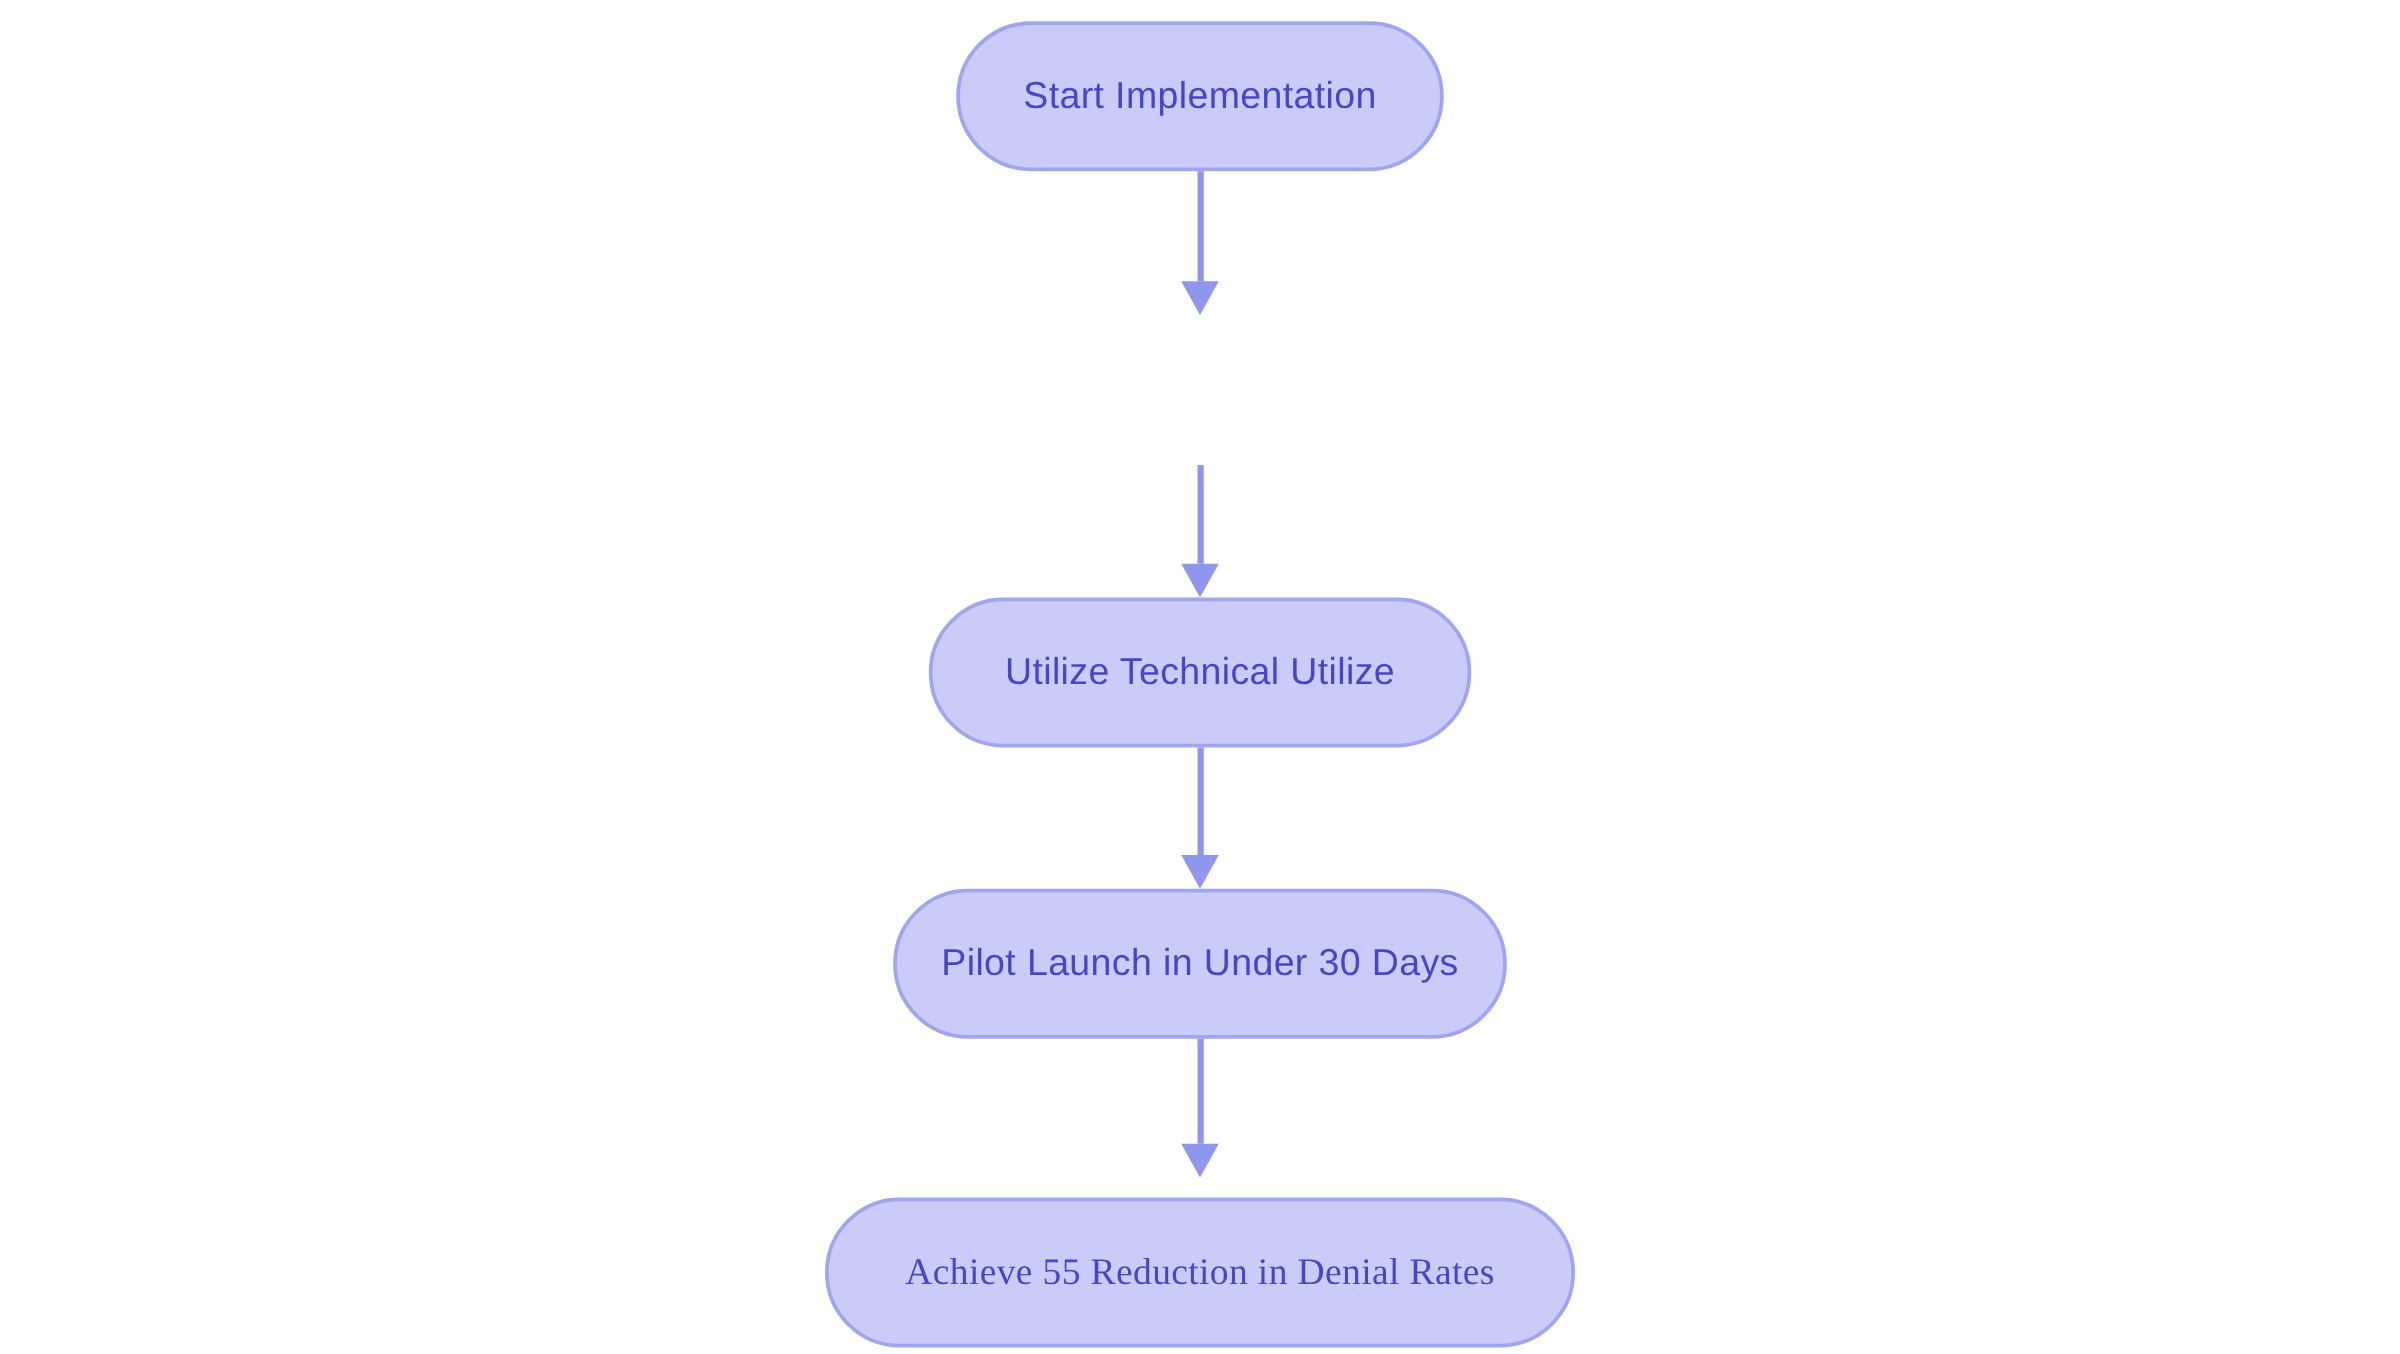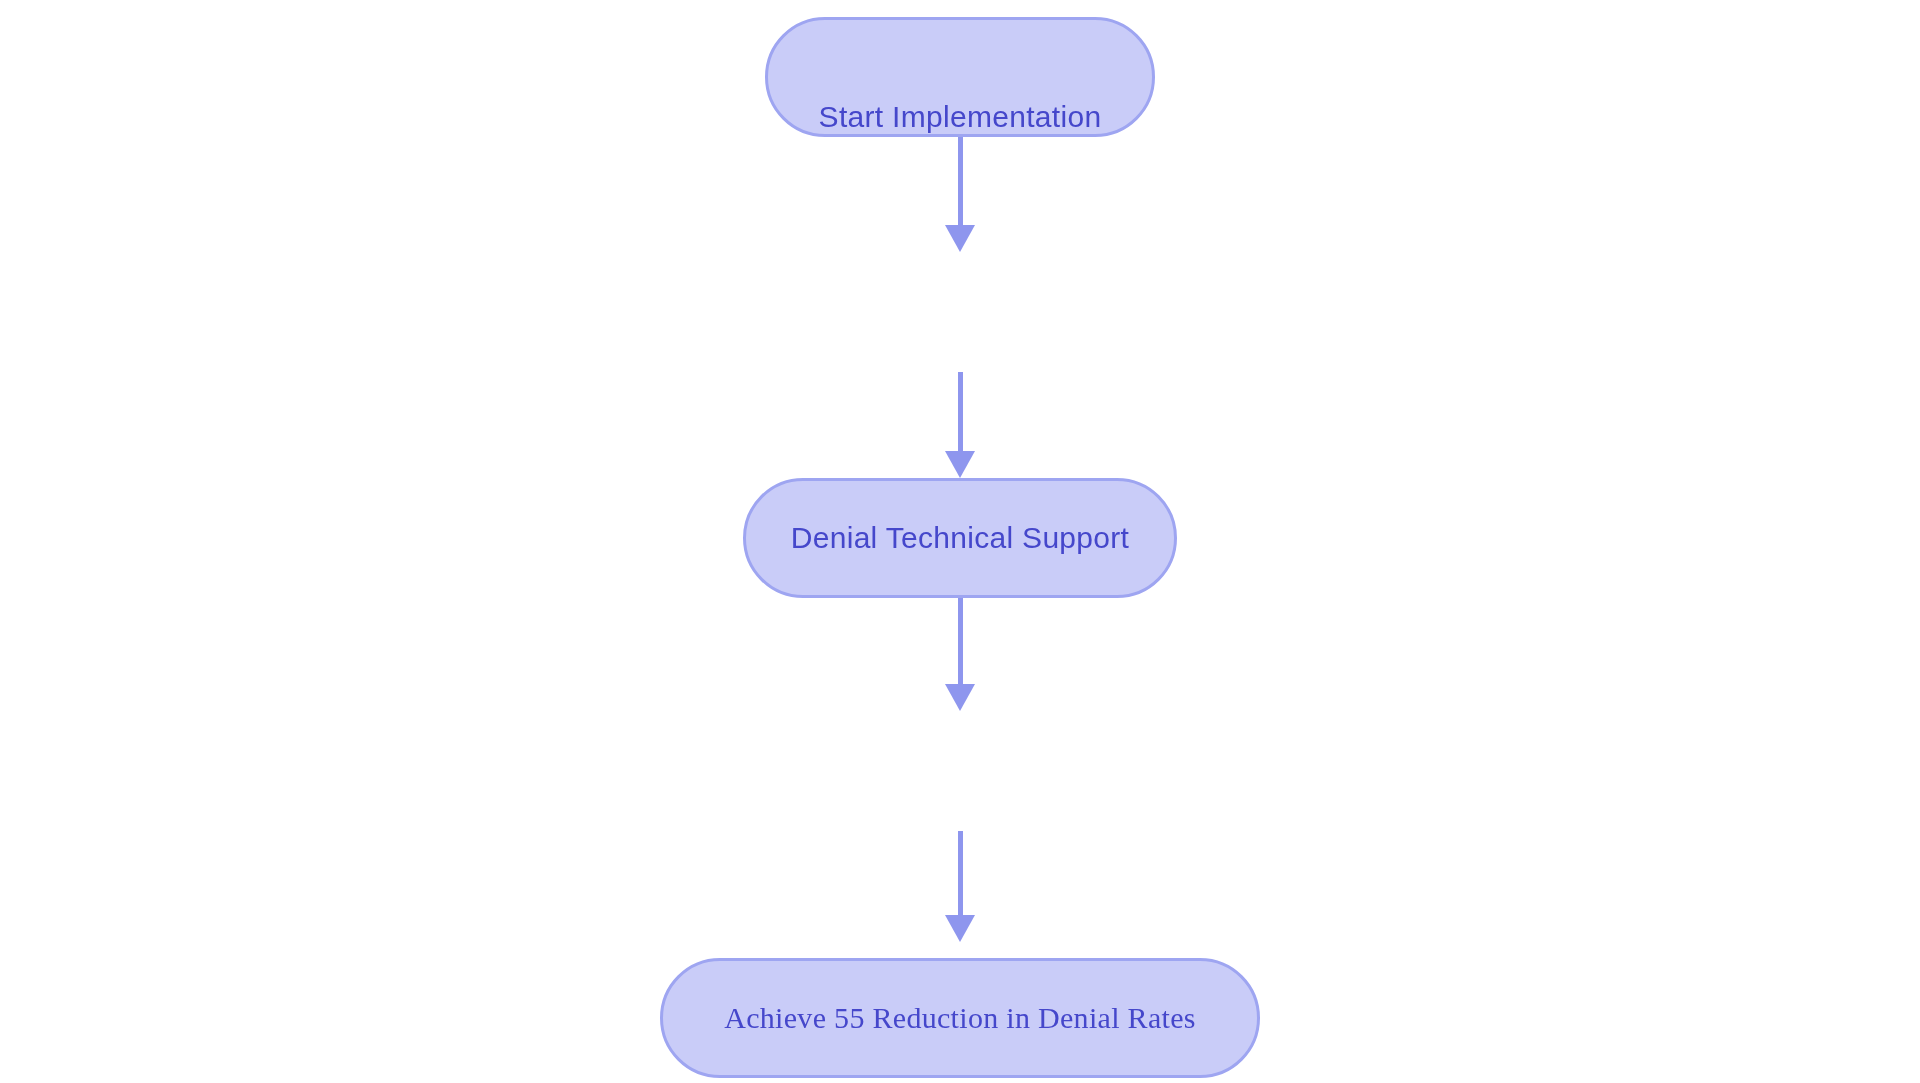--- a/index.html
+++ b/index.html
@@ -34,21 +34,21 @@
     justify-content: center;
   }
   .node-label {
     color: var(--node-text);
     font-size: 30px;
     font-weight: 400;
     letter-spacing: 0.3px;
     white-space: nowrap;
     text-align: center;
   }
-  .node-1 { top: 17px;  width: 390px; align-items: flex-end; }
+  .node-1 { top: 17px;  width: 390px; }
   .node-2 { top: 252px; width: 556px; }
   .node-3 { top: 478px; width: 434px; }
   .node-4 { top: 711px; width: 491px; }
   .node-5 { top: 958px; width: 600px; font-family: Liberation Serif, serif; }
 
   .arrow {
     position: absolute;
     left: 50%;
     transform: translateX(-50%);
     width: 30px;
@@ -87,28 +87,31 @@
     <div class="arrow-head"></div>
   </div>
 
 
   <div class="arrow arrow-2">
     <div class="arrow-line"></div>
     <div class="arrow-head"></div>
   </div>
 
   <div class="node node-3">
-    <span class="node-label">Denial Technical Support</span>
+    <span class="node-label">Utilize Technical Utilize</span>
   </div>
 
   <div class="arrow arrow-3">
     <div class="arrow-line"></div>
     <div class="arrow-head"></div>
   </div>
 
+  <div class="node node-4">
+    <span class="node-label">Pilot Launch in Under 30 Days</span>
+  </div>
 
   <div class="arrow arrow-4">
     <div class="arrow-line"></div>
     <div class="arrow-head"></div>
   </div>
 
   <div class="node node-5">
     <span class="node-label">Achieve 55 Reduction in Denial Rates</span>
   </div>
 

